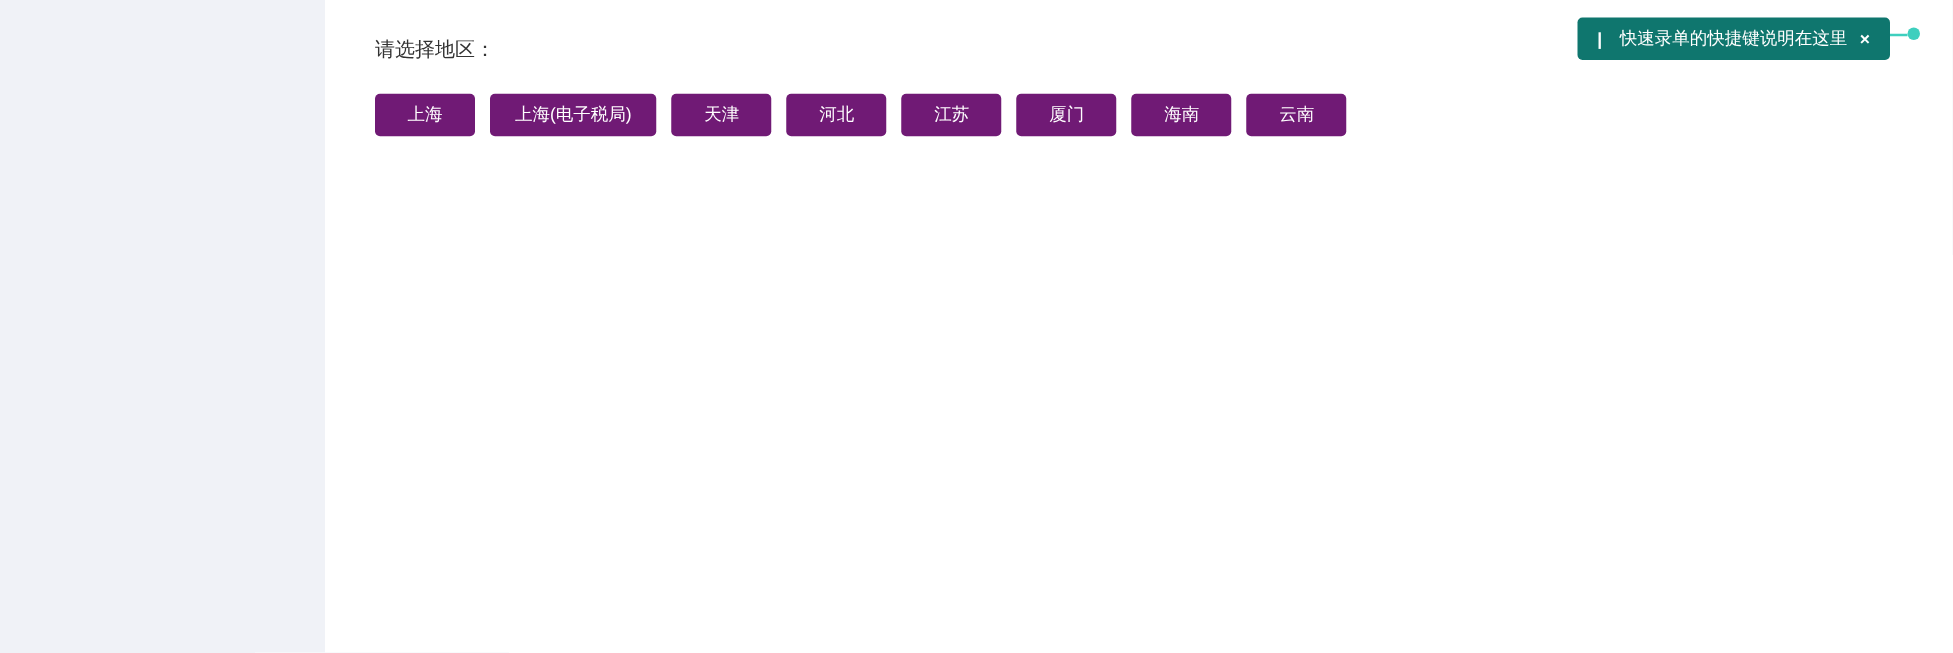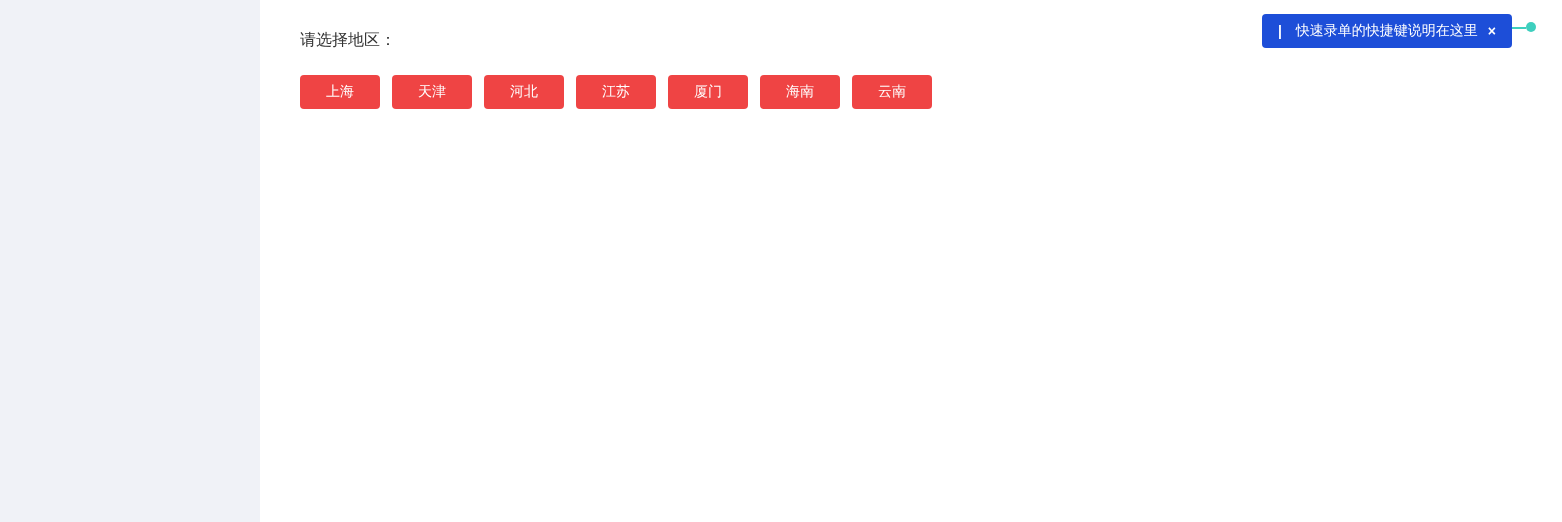--- a/index.html
+++ b/index.html
@@ -44,36 +44,36 @@
     }
 
     .region-buttons {
       display: flex;
       flex-wrap: wrap;
       gap: 12px;
     }
 
     .region-btn {
       padding: 8px 20px;
-      background: #ef4444;
+      background: #701a75;
       border: none;
       border-radius: 4px;
       color: #fff;
       font-size: 14px;
       cursor: pointer;
       min-width: 80px;
       text-align: center;
       white-space: nowrap;
     }
 
     .tooltip-banner {
       position: absolute;
       top: 14px;
       right: 50px;
-      background: #1d4ed8;
+      background: #0f766e;
       color: #fff;
       padding: 8px 16px;
       border-radius: 4px;
       font-size: 14px;
       display: flex;
       align-items: center;
       gap: 10px;
       white-space: nowrap;
     }
 
@@ -113,20 +113,21 @@
 </head>
 <body>
 
 <div class="sidebar"></div>
 
 <div class="main-content">
   <div class="page-title">请选择地区：</div>
   <div class="region-buttons">
 
   <button class="region-btn">上海</button>
+      <button class="region-btn">上海(电子税局)</button>
       <button class="region-btn">天津</button>
       <button class="region-btn">河北</button>
       <button class="region-btn">江苏</button>
       <button class="region-btn">厦门</button>
       <button class="region-btn">海南</button>
       <button class="region-btn">云南</button>
     </div>
 </div>
 
 <div class="tooltip-banner">

